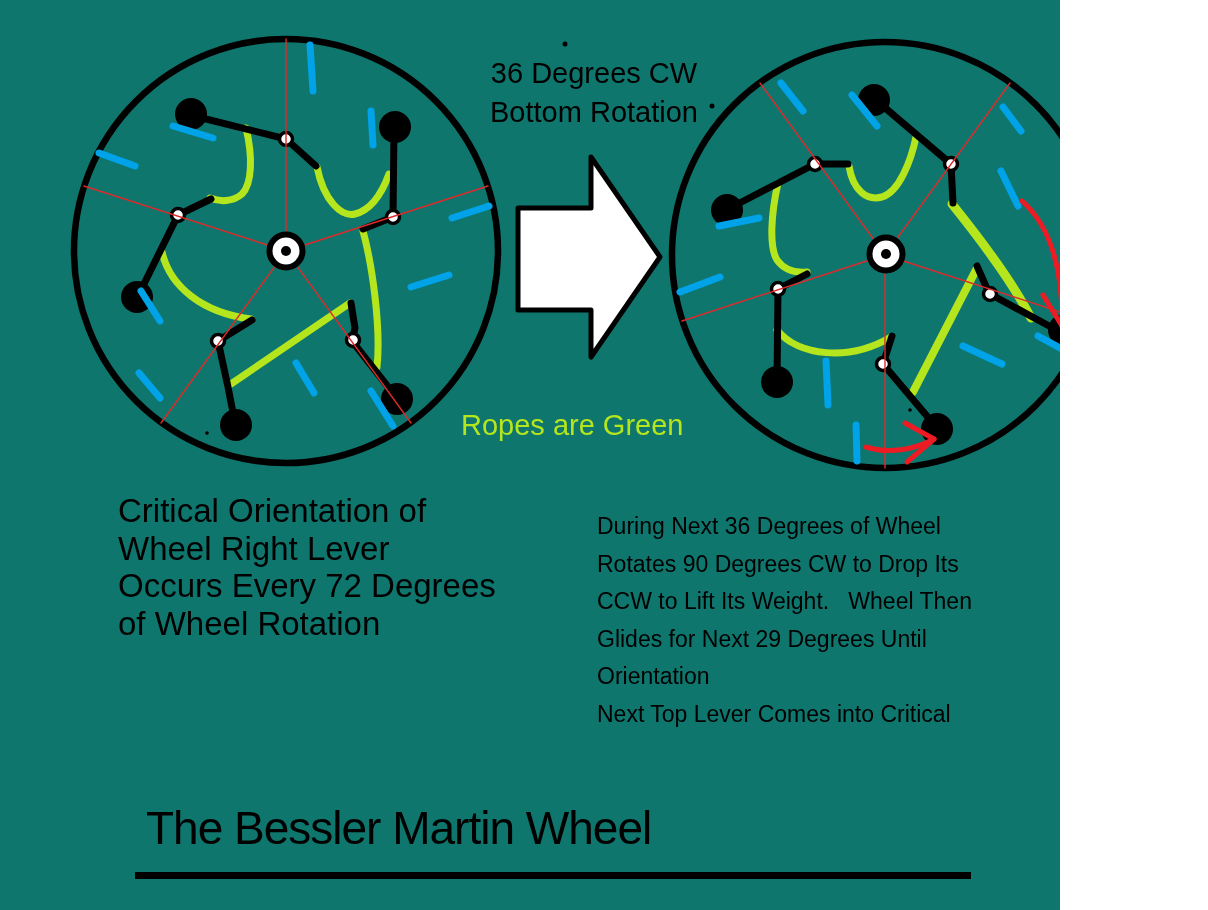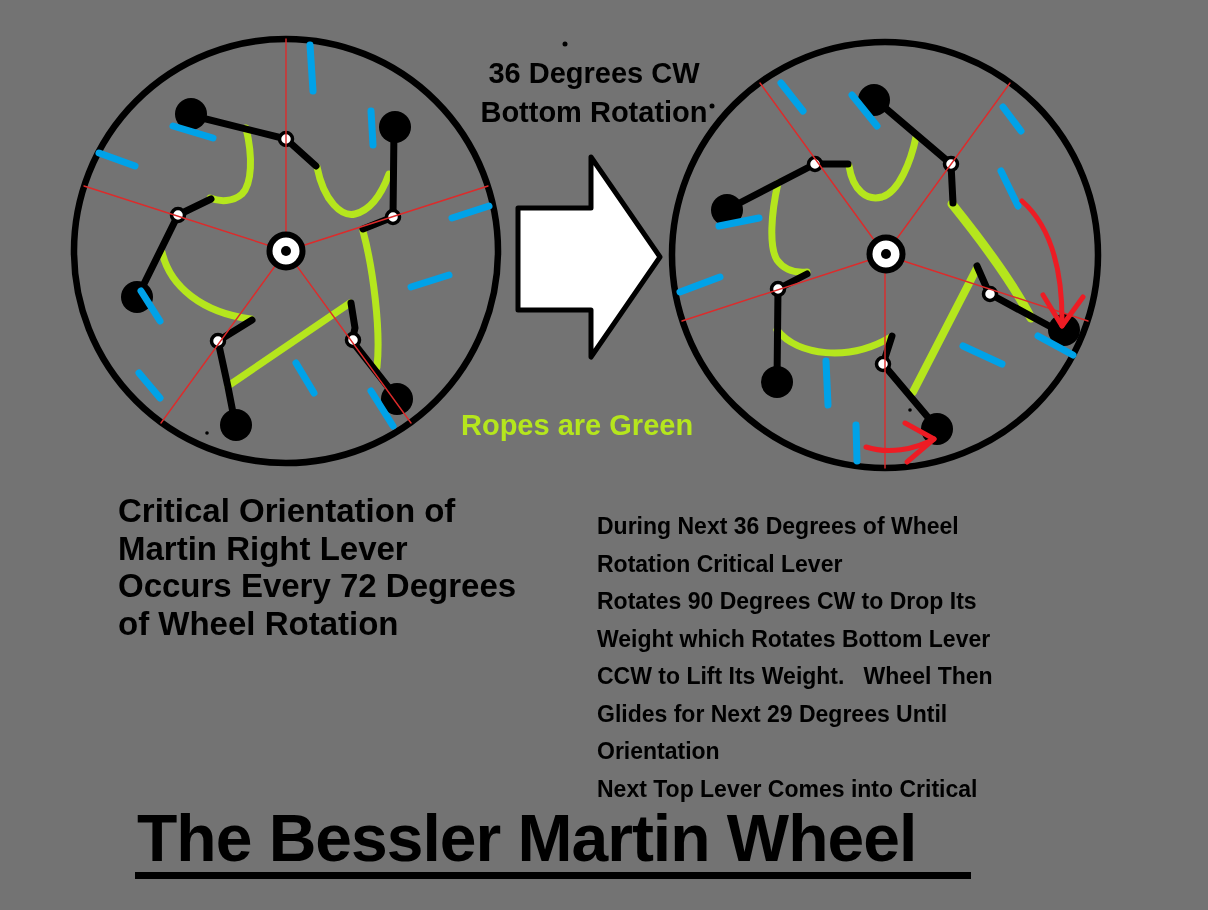--- a/index.html
+++ b/index.html
@@ -1,28 +1,28 @@
 <!DOCTYPE html>
 <html><head>
 <meta charset="utf-8">
 <style>
   html,body{margin:0;padding:0;background:#fff;}
   .stage{
-    position:relative;width:1208px;height:910px;background:#737373;overflow:hidden;
-    font-family:"Liberation Sans",sans-serif;font-weight:bold;color:#000;
+    position:relative;width:1060px;height:910px;background:#0f766e;overflow:hidden;
+    font-family:"Liberation Sans",sans-serif;font-weight:normal;color:#000;
   }
   .stage svg{position:absolute;left:0;top:0;}
   .txt{position:absolute;white-space:nowrap;}
   .top-label{left:454px;top:54px;width:280px;text-align:center;font-size:29px;line-height:39px;}
   .legend{left:461px;top:408px;font-size:29px;line-height:34px;}
   .legend-ropes{color:#b5e61d;}
   .legend-stops{color:#99d9ea;}
   .caption-left{left:118px;top:492px;font-size:33px;line-height:37.5px;}
   .caption-right{left:597px;top:508px;font-size:23px;line-height:37.5px;}
-  .main-title{left:137px;top:804px;font-size:66px;letter-spacing:-1px;line-height:1.05;}
+  .main-title{left:146px;top:804px;font-size:46px;letter-spacing:-1px;line-height:1.05;}
   .title-underline{position:absolute;left:135px;top:872px;width:836px;height:7px;background:#000;}
 </style>
 </head>
 <body>
 
 <div class="stage">
 
   <svg width="1208" height="910" viewBox="0 0 1208 910">
       <circle cx="286" cy="251" r="212" fill="none" stroke="#000000" stroke-width="6.5" stroke-linecap="round" stroke-linejoin="round"></circle>
       <circle cx="885" cy="255" r="213" fill="none" stroke="#000000" stroke-width="6.5" stroke-linecap="round" stroke-linejoin="round"></circle>
@@ -115,30 +115,28 @@
     <div>36 Degrees CW</div>
     <div>Bottom Rotation</div>
   </div>
 
   <div class="txt legend">
     <div class="legend-ropes">Ropes are Green</div>
   </div>
 
   <div class="txt caption-left">
     <div>Critical Orientation of</div>
-    <div>Martin Right Lever</div>
+    <div>Wheel Right Lever</div>
     <div>Occurs Every 72 Degrees</div>
     <div>of Wheel Rotation</div>
   </div>
 
   <div class="txt caption-right">
     <div>During Next 36 Degrees of Wheel</div>
-    <div>Rotation Critical Lever</div>
     <div>Rotates 90 Degrees CW to Drop Its</div>
-    <div>Weight which Rotates Bottom Lever</div>
     <div>CCW to Lift Its Weight.&nbsp;&nbsp; Wheel Then</div>
     <div>Glides for Next 29 Degrees Until</div>
     <div>Orientation</div>
     <div>Next Top Lever Comes into Critical</div>
   </div>
 
   <div class="txt main-title">The Bessler Martin Wheel</div>
   <div class="title-underline"></div>
 
 </div>

